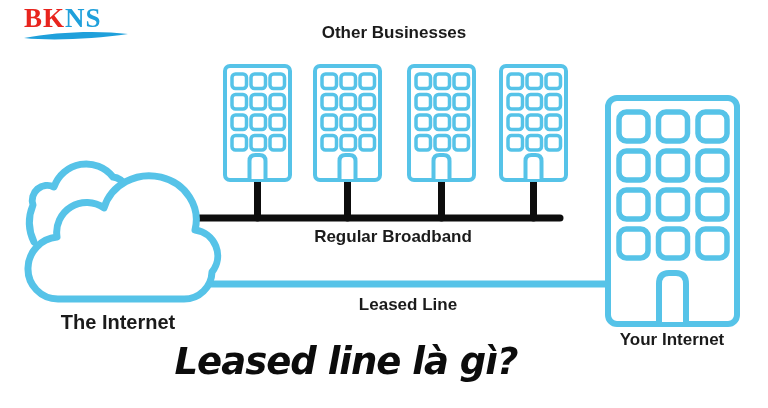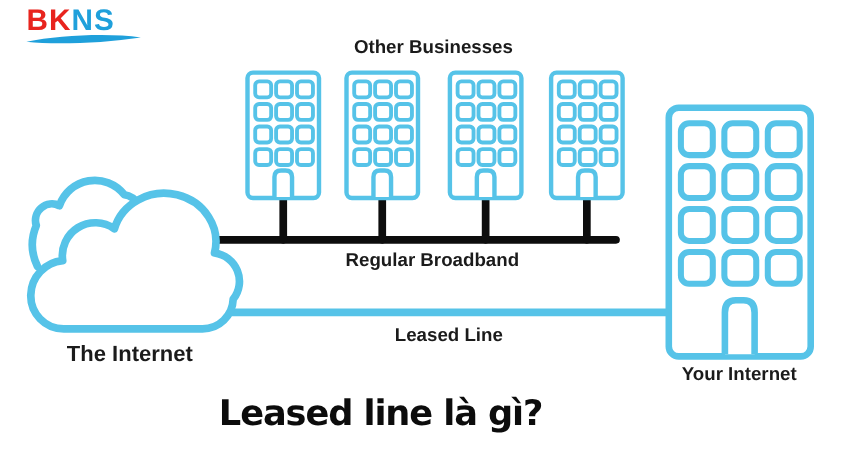--- a/index.html
+++ b/index.html
@@ -7,45 +7,44 @@
   body { position: relative; font-family: "Liberation Sans", sans-serif; }
 
   .stage { position: absolute; left: 0; top: 0; width: 768px; height: 408px; }
 
   svg.diagram { position: absolute; left: 0; top: 0; }
 
   
   .logo { position: absolute; left: 24px; top: 5px; width: 110px; }
   .logo-text {
     font-size: 27px; font-weight: bold; letter-spacing: 1px;
-    line-height: 1; font-family: Liberation Sans, sans-serif;
+    line-height: 1; font-family: Liberation Serif, serif;
   }
   .logo-bk { color: #e8241e; }
   .logo-ns { color: #1fa0db; }
   .logo-swoosh { display: block; margin-top: -1px; margin-left: -2px; }
 
   
   .lbl {
     position: absolute; transform: translateX(-50%);
     font-weight: bold; font-size: 17px; color: #1b1b1b;
     white-space: nowrap; letter-spacing: 0px;
   }
-  .lbl-other      { left: 394px; top: 33px; text-align: right; }
+  .lbl-other      { left: 394px; top: 23px; text-align: right; }
   .lbl-broadband  { left: 393px; top: 227px; }
   .lbl-leased     { left: 408px; top: 295px; }
   .lbl-internet   { left: 118px; top: 311px; font-size: 20px; }
   .lbl-premises   { left: 672px; top: 330px; }
 
   .page-title {
     position: absolute; left: 346px; top: 340px; transform: translateX(-50%);
     font-family: "DejaVu Sans", sans-serif;
-    font-weight: 900; 
-    font-size: 32px; color: #0c0c0c; letter-spacing: -1px;
+    font-weight: 900; font-style: italic;
+    font-size: 37px; color: #0c0c0c; letter-spacing: -1px;
     white-space: nowrap;
-    margin-top: 16px;
   }
 </style>
 </head>
 <body>
 
 <div class="stage">
 
   <svg class="diagram" width="768" height="408" viewBox="0 0 768 408" aria-hidden="true">
     <defs>
       <g id="small-building">

